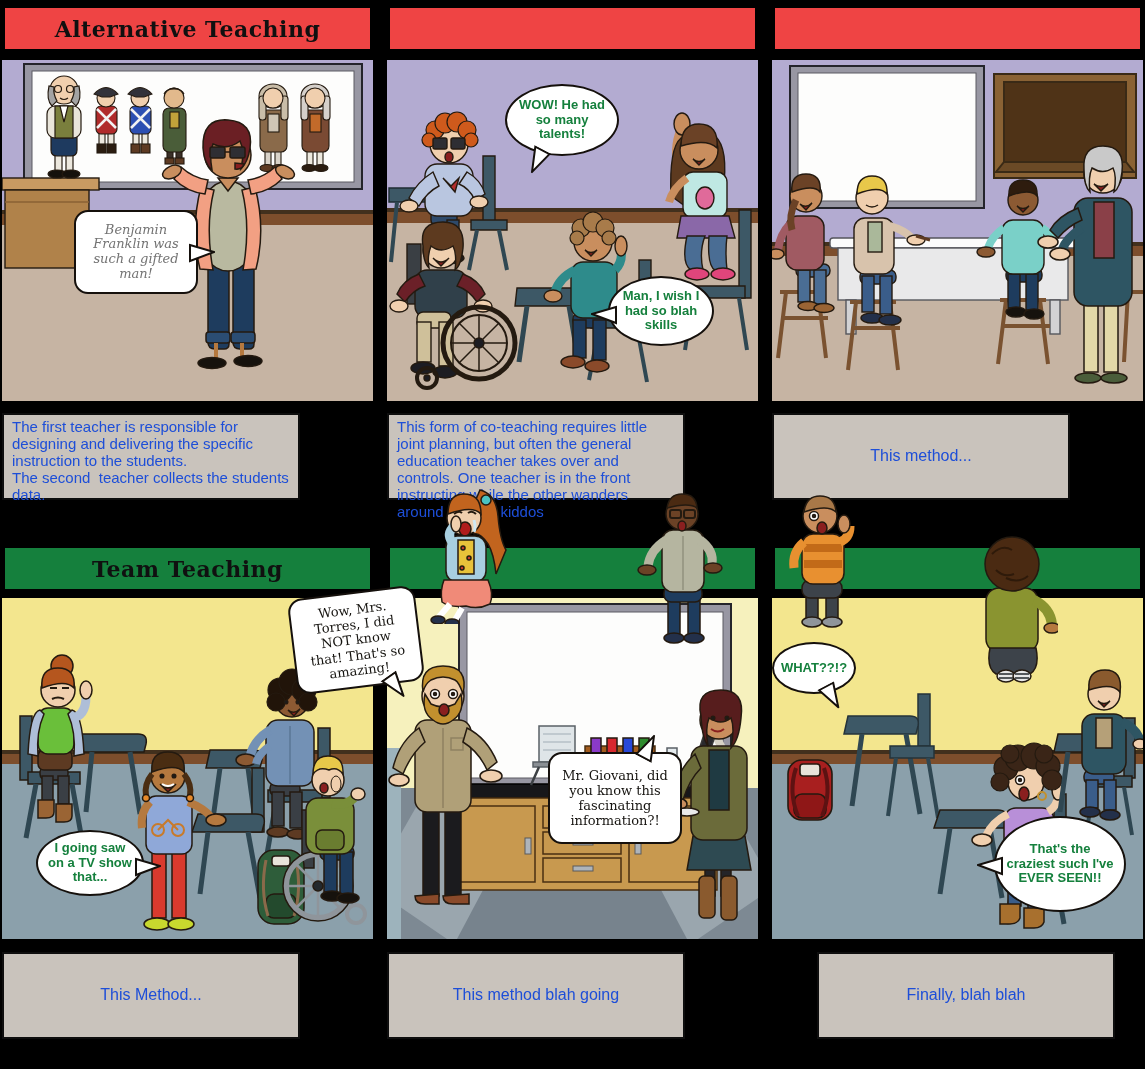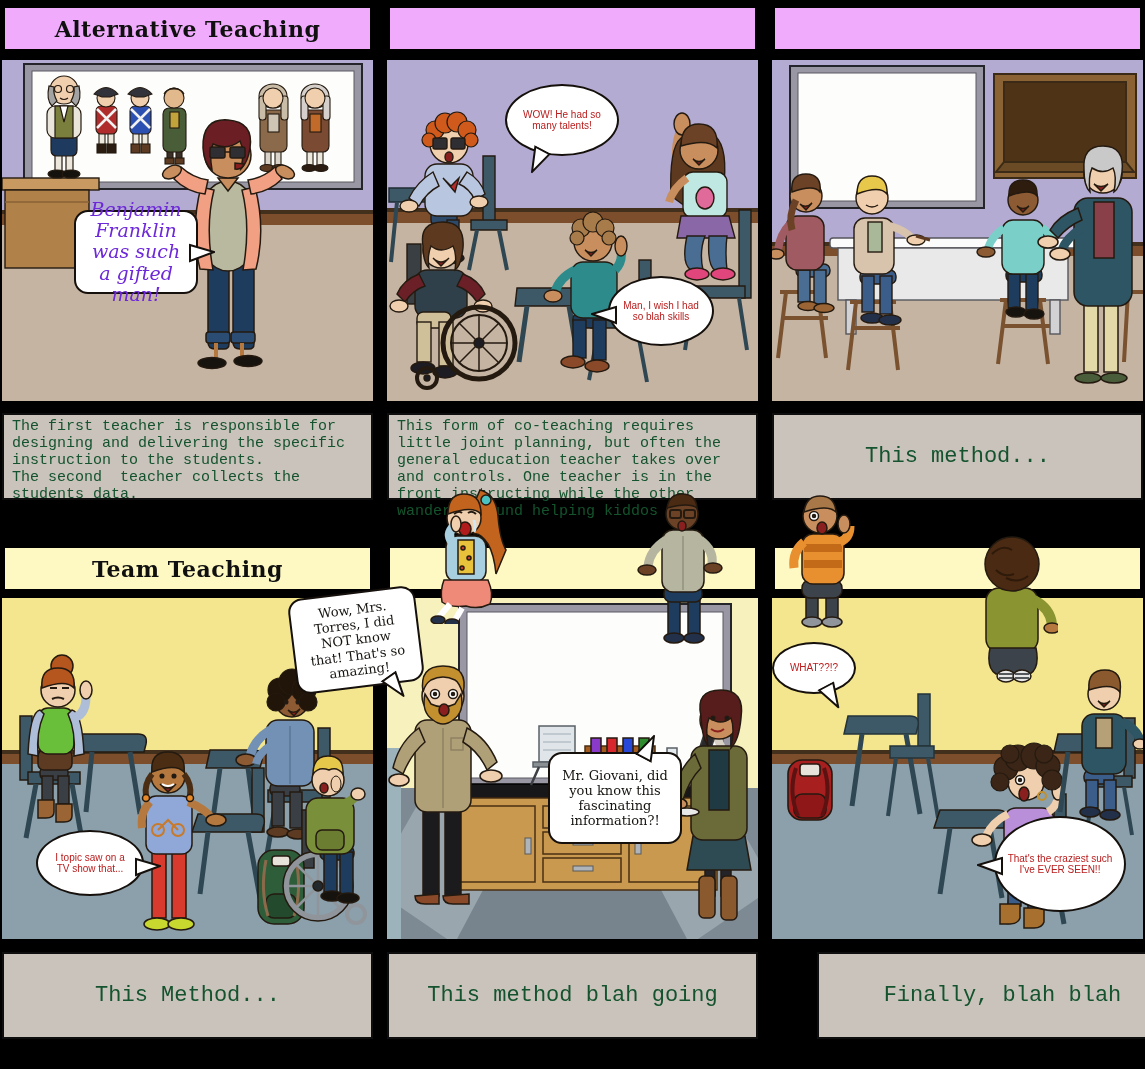--- a/index.html
+++ b/index.html
@@ -1,36 +1,36 @@
 <!DOCTYPE html>
 <html><head>
 <meta charset="utf-8">
 <style>
   html,body{margin:0;padding:0;background:#000;}
   .board{position:relative;width:1145px;height:1069px;background:#000;overflow:hidden;
          font-family:"DejaVu Serif",serif;}
   .cell-title{position:absolute;width:371px;height:47px;box-sizing:border-box;border:3px solid #000;
               display:flex;align-items:center;justify-content:center;z-index:2;}
-  .teal{background:#f0abfc;}
-  .mint{background:#fef9c3;}
+  .teal{background:#ef4444;}
+  .mint{background:#15803d;}
   .title-text{font-family:"DejaVu Serif",serif;font-size:22px;font-weight:700;color:#101010;letter-spacing:.5px;}
   .scene{position:absolute;width:371px;height:341px;overflow:hidden;z-index:1;background:#888;}
   .scene svg{display:block;}
-  .desc{position:absolute;width:371px;height:87px;background:#c9c3bc;border:2px solid #0e0e0e;
-         box-sizing:border-box;color:#14532d;font-family:Liberation Mono, monospace;font-size:15px;
+  .desc{position:absolute;width:298px;height:87px;background:#c9c3bc;border:2px solid #0e0e0e;
+         box-sizing:border-box;color:#1d4ed8;font-family:Liberation Sans, sans-serif;font-size:15px;
          line-height:1.14;padding:3px 8px;white-space:pre-wrap;z-index:2;}
-  .desc.c{display:flex;align-items:center;justify-content:center;text-align:right;font-size:22px;white-space:normal;}
+  .desc.c{display:flex;align-items:center;justify-content:center;text-align:right;font-size:16px;white-space:normal;}
   .overlay{position:absolute;z-index:30;}
   .bubble{position:absolute;background:#fff;border:2.5px solid #15100c;z-index:40;display:flex;
           align-items:center;justify-content:center;text-align:center;box-sizing:border-box;padding:6px 10px;}
   .bubble.ell{border-radius:50%;}
   .bubble.rrect{border-radius:14px;}
-  .bold-sans{font-family:"Liberation Sans",sans-serif;font-weight:400;font-size:10px;line-height:1.12;color:#b91c1c;}
+  .bold-sans{font-family:"Liberation Sans",sans-serif;font-weight:700;font-size:13px;line-height:1.12;color:#15803d;}
   .serif-sp{font-family:"DejaVu Serif",serif;font-size:13px;line-height:1.16;color:#15130f;}
-  .script{font-family:"DejaVu Serif",serif;font-style:italic;font-size:19px;line-height:1.12;color:#6d28d9;}
+  .script{font-family:"DejaVu Serif",serif;font-style:italic;font-size:13px;line-height:1.12;color:#737373;}
   .tail{position:absolute;width:26px;height:26px;}
   .t-r{right:-19px;top:38%;}
   .t-l{left:-19px;top:40%;transform:scaleX(-1);}
   .t-bl{left:14%;bottom:-19px;transform:rotate(118deg);}
   .t-br{right:14%;bottom:-19px;transform:rotate(62deg);}
   .t-tr{right:12%;top:-19px;transform:rotate(-62deg);}
 </style>
 </head>
 <body>
 
@@ -754,21 +754,21 @@
         <polygon points="1,3 25,10 1,19" fill="#fff" stroke="#15100c" stroke-width="2"></polygon>
       </svg>
   </div>
   <div class="bubble ell bold-sans" style="left:608px;top:276px;width:106px;height:70px">
     <span>Man, I wish I had so blah skills</span>
     <svg class="tail t-l" viewBox="0 0 26 26">
         <polygon points="1,3 25,10 1,19" fill="#fff" stroke="#15100c" stroke-width="2"></polygon>
       </svg>
   </div>
   <div class="bubble ell bold-sans" style="left:36px;top:830px;width:108px;height:66px">
-    <span>I topic saw on a TV show that...</span>
+    <span>I going saw on a TV show that...</span>
     <svg class="tail t-r" viewBox="0 0 26 26">
         <polygon points="1,3 25,10 1,19" fill="#fff" stroke="#15100c" stroke-width="2"></polygon>
       </svg>
   </div>
   <div class="bubble rrect serif-sp" style="left:292px;top:592px;width:128px;height:96px;transform:rotate(-7deg)">
     <span>Wow, Mrs. Torres, I did NOT know that! That's so amazing!</span>
     <svg class="tail t-br" viewBox="0 0 26 26">
         <polygon points="1,3 25,10 1,19" fill="#fff" stroke="#15100c" stroke-width="2"></polygon>
       </svg>
   </div>

